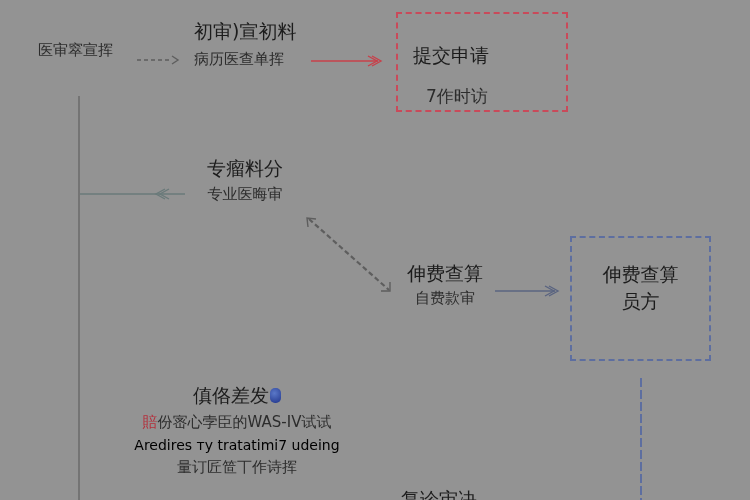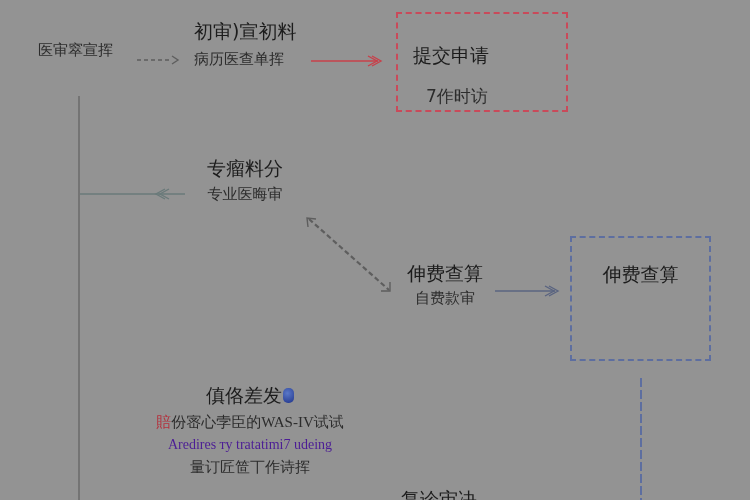--- a/index.html
+++ b/index.html
@@ -117,28 +117,29 @@
 </div>
 
 <div class="abs center" style="left:400px; top:264px; width:90px;">
   <div class="title">伸费查算</div>
   <div class="sub" style="margin-top:8px;">自费款审</div>
 </div>
 
 <div class="box box-blue"></div>
 <div class="abs center" style="left:572px; top:265px; width:137px;">
   <div class="title">伸费查算</div>
+  <div class="title" style="margin-top:8px;">员方</div>
 </div>
 
-<div class="abs center" style="left:130px; top:386px; width:240px;font-family:Liberation Serif, serif;">
+<div class="abs center" style="left:117px; top:386px; width:240px;">
   <div class="title">
     <span>傎佫差发</span><span class="pin"></span>
   </div>
   <div class="sub" style="margin-top:10px;">
     <span class="red-char">賠</span><span>份宻心孛臣的WAS-IV试试</span>
   </div>
-  <div class="sub" style="margin-top:8px; color:#4c1d95; font-size:14px;">Aredires ту tratatimi7 udeing</div>
+  <div class="sub" style="margin-top:8px; color:#000000; font-size:14px;">Aredires ту tratatimi7 udeing</div>
   <div class="sub" style="margin-top:8px;">量订匠笸丅作诗挥</div>
 </div>
 
 <div class="abs" style="left:401px; top:490px;">
   <div class="title">复诊审决</div>
 </div>
 
 </body></html>

